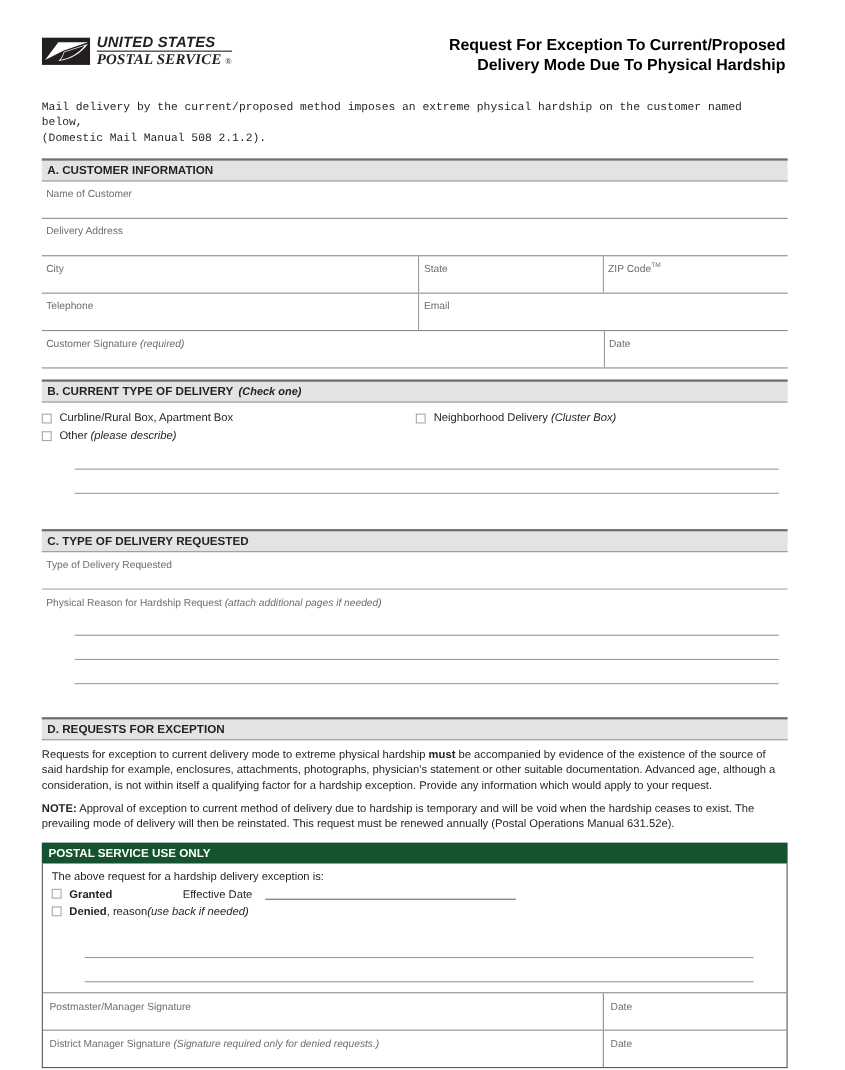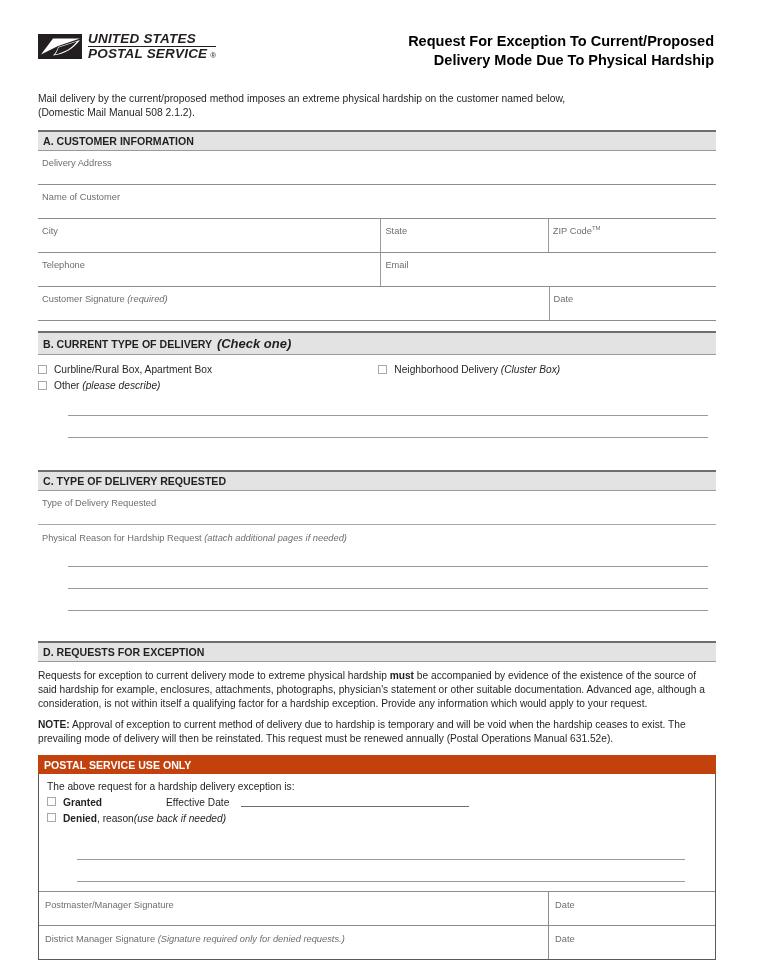--- a/index.html
+++ b/index.html
@@ -55,20 +55,21 @@
     letter-spacing: 0.2px;
     color: #231f20;
     border-bottom: 1.6px solid #231f20;
     padding-bottom: 0.5px;
     white-space: nowrap;
   }
   .wordmark .line2 {
     border-bottom: none;
     display: flex;
     align-items: flex-end;
+    font-family: Liberation Serif, serif;
   }
   .wordmark .reg {
     font-size: 8px;
     font-style: normal;
     font-weight: normal;
     margin-left: 3px;
     position: relative;
     top: -1px;
   }
   .form-title {
@@ -81,42 +82,43 @@
     padding-right: 2px;
   }
   .form-title .t2 { display: block; }
 
   
   .intro {
     margin-top: 14px;
     font-size: 10.3px;
     line-height: 1.35;
     color: #231f20;
+    font-family: Liberation Mono, monospace;
   }
   .intro .l2 { display: block; }
 
   
   .sec-bar {
     background: #e3e3e3;
     border-top: 2px solid #6e6e6e;
     border-bottom: 1.5px solid #9a9a9a;
     font-size: 10.6px;
     font-weight: bold;
     padding: 3px 5px 3px 5px;
     color: #231f20;
     margin-top: 10px;
   }
   .sec-bar .note {
     font-style: italic;
-    font-size: 13px;
+    font-size: 10px;
     font-weight: bold;
     margin-left: 2px;
   }
   .sec-bar.black {
-    background: #c2410c;
+    background: #14532d;
     color: #ffffff;
     border-top: none;
     border-bottom: none;
     margin-top: 0;
     padding: 3.5px 6px;
   }
 
   
   .fgrid { width: 100%; }
   .frow {
@@ -289,26 +291,26 @@
   <div class="intro">
     <span>Mail delivery by the current/proposed method imposes an extreme physical hardship on the customer named below,</span>
     <span class="l2">(Domestic Mail Manual 508 2.1.2).</span>
   </div>
 
   <div class="sec-bar">A. CUSTOMER INFORMATION</div>
 
   <div class="fgrid">
     <div class="frow">
       <div class="fcell w-full">
-        <span class="flabel">Delivery Address</span>
+        <span class="flabel">Name of Customer</span>
       </div>
     </div>
     <div class="frow">
       <div class="fcell w-full">
-        <span class="flabel">Name of Customer</span>
+        <span class="flabel">Delivery Address</span>
       </div>
     </div>
     <div class="frow">
       <div class="fcell w-city">
         <span class="flabel">City</span>
       </div>
       <div class="fcell w-state">
         <span class="flabel">State</span>
       </div>
       <div class="fcell w-zip">

